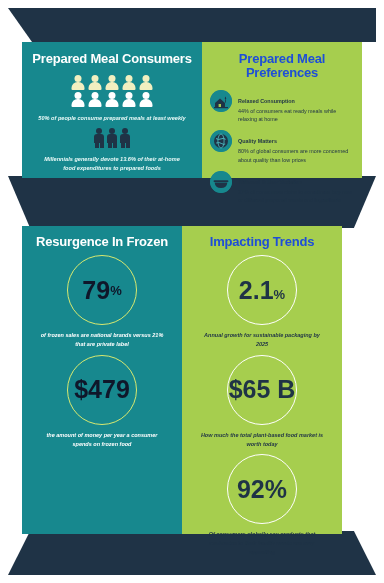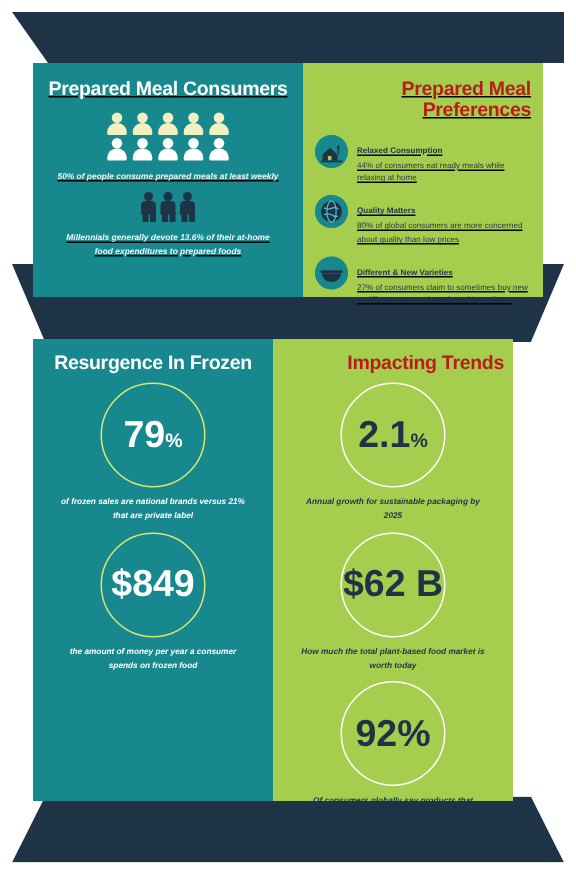--- a/index.html
+++ b/index.html
@@ -26,31 +26,31 @@
     background:#1f3346;
     clip-path:polygon(0 0, 100% 0, 94% 100%, 6% 100%);
   }
   .navy-bottom {
     position:absolute; left:8px; top:531px; width:368px; height:44px;
     background:#1f3346;
     clip-path:polygon(6% 0, 94% 0, 100% 100%, 0 100%);
   }
 
   
-  .sec1 { position:absolute; left:22px; top:42px; width:340px; height:156px; display:flex;text-decoration:underline; }
+  .sec1 { position:absolute; left:22px; top:42px; width:340px; height:136px; display:flex; }
   .panel-teal  { background:#17888e; }
   .panel-green { background:#a6ce4e; }
   .sec1 .panel-teal  { width:180px; padding:10px 10px 0 10px; }
   .sec1 .panel-green { width:160px; padding:10px 8px 0 8px; }
 
   .sec-title {
     color:#ffffff; font-size:13px; font-weight:bold;
     text-align:center; letter-spacing:-0.2px; line-height:1.1;
   }
-  .sec-title.dark { color:#b91c1c;text-align:right; }
+  .sec-title.dark { color:#1d4ed8; }
 
   
   .people-rows { margin-top:9px; display:flex; flex-direction:column; align-items:center; gap:2px; }
   .people-row { display:flex; gap:3px; }
   .person { width:14px; height:15px; position:relative; }
   .person .head {
     position:absolute; left:50%; top:0; transform:translateX(-50%);
     width:7px; height:7px; border-radius:50%;
   }
   .person .body {
@@ -108,21 +108,21 @@
   .circ {
     width:70px; height:70px; border-radius:50%;
     display:flex; align-items:center; justify-content:center;
   }
   .circ.teal-c  { border:1.5px solid #d8e96f; }
   .circ.green-c { border:1.5px solid #ffffff; }
   .stat-val {
     font-size:25px; font-weight:bold; line-height:1;
     display:flex; align-items:baseline;
   }
-  .stat-val.y { color:#ffffff; }
+  .stat-val.y { color:#0f172a;align-items:center; }
   .stat-val.d { color:#1f3346; }
   .stat-suffix { font-size:13px; font-weight:bold; }
 
   .scap {
     font-size:5.5px; font-style:italic; font-weight:bold;
     text-align:center; line-height:1.6; margin-top:6px; padding:0 10px;
   }
   .scap.light { color:#ffffff; }
   .scap.dark  { color:#1f3346; }
 </style>
@@ -280,21 +280,21 @@
             <span>79</span>
               <span class="stat-suffix">%</span>
           </span>
         </div>
         <div class="scap light">of frozen sales are national brands versus 21% that are private label</div>
       </div>
 
       <div class="stat-block">
         <div class="circ teal-c">
           <span class="stat-val y">
-            <span>$849</span>
+            <span>$479</span>
               <span class="stat-suffix"></span>
           </span>
         </div>
         <div class="scap light">the amount of money per year a consumer spends on frozen food</div>
       </div>
 
     </div>
 
     <div class="col green">
       <div class="sec-title dark">Impacting Trends</div>
@@ -305,21 +305,21 @@
             <span>2.1</span>
               <span class="stat-suffix">%</span>
           </span>
         </div>
         <div class="scap dark">Annual growth for sustainable packaging by 2025</div>
       </div>
 
       <div class="stat-block">
         <div class="circ green-c">
           <span class="stat-val d">
-            <span>$62 B</span>
+            <span>$65 B</span>
               <span class="stat-suffix"></span>
           </span>
         </div>
         <div class="scap dark">How much the total plant-based food market is worth today</div>
       </div>
 
       <div class="stat-block">
         <div class="circ green-c">
           <span class="stat-val d">
             <span>92%</span>

